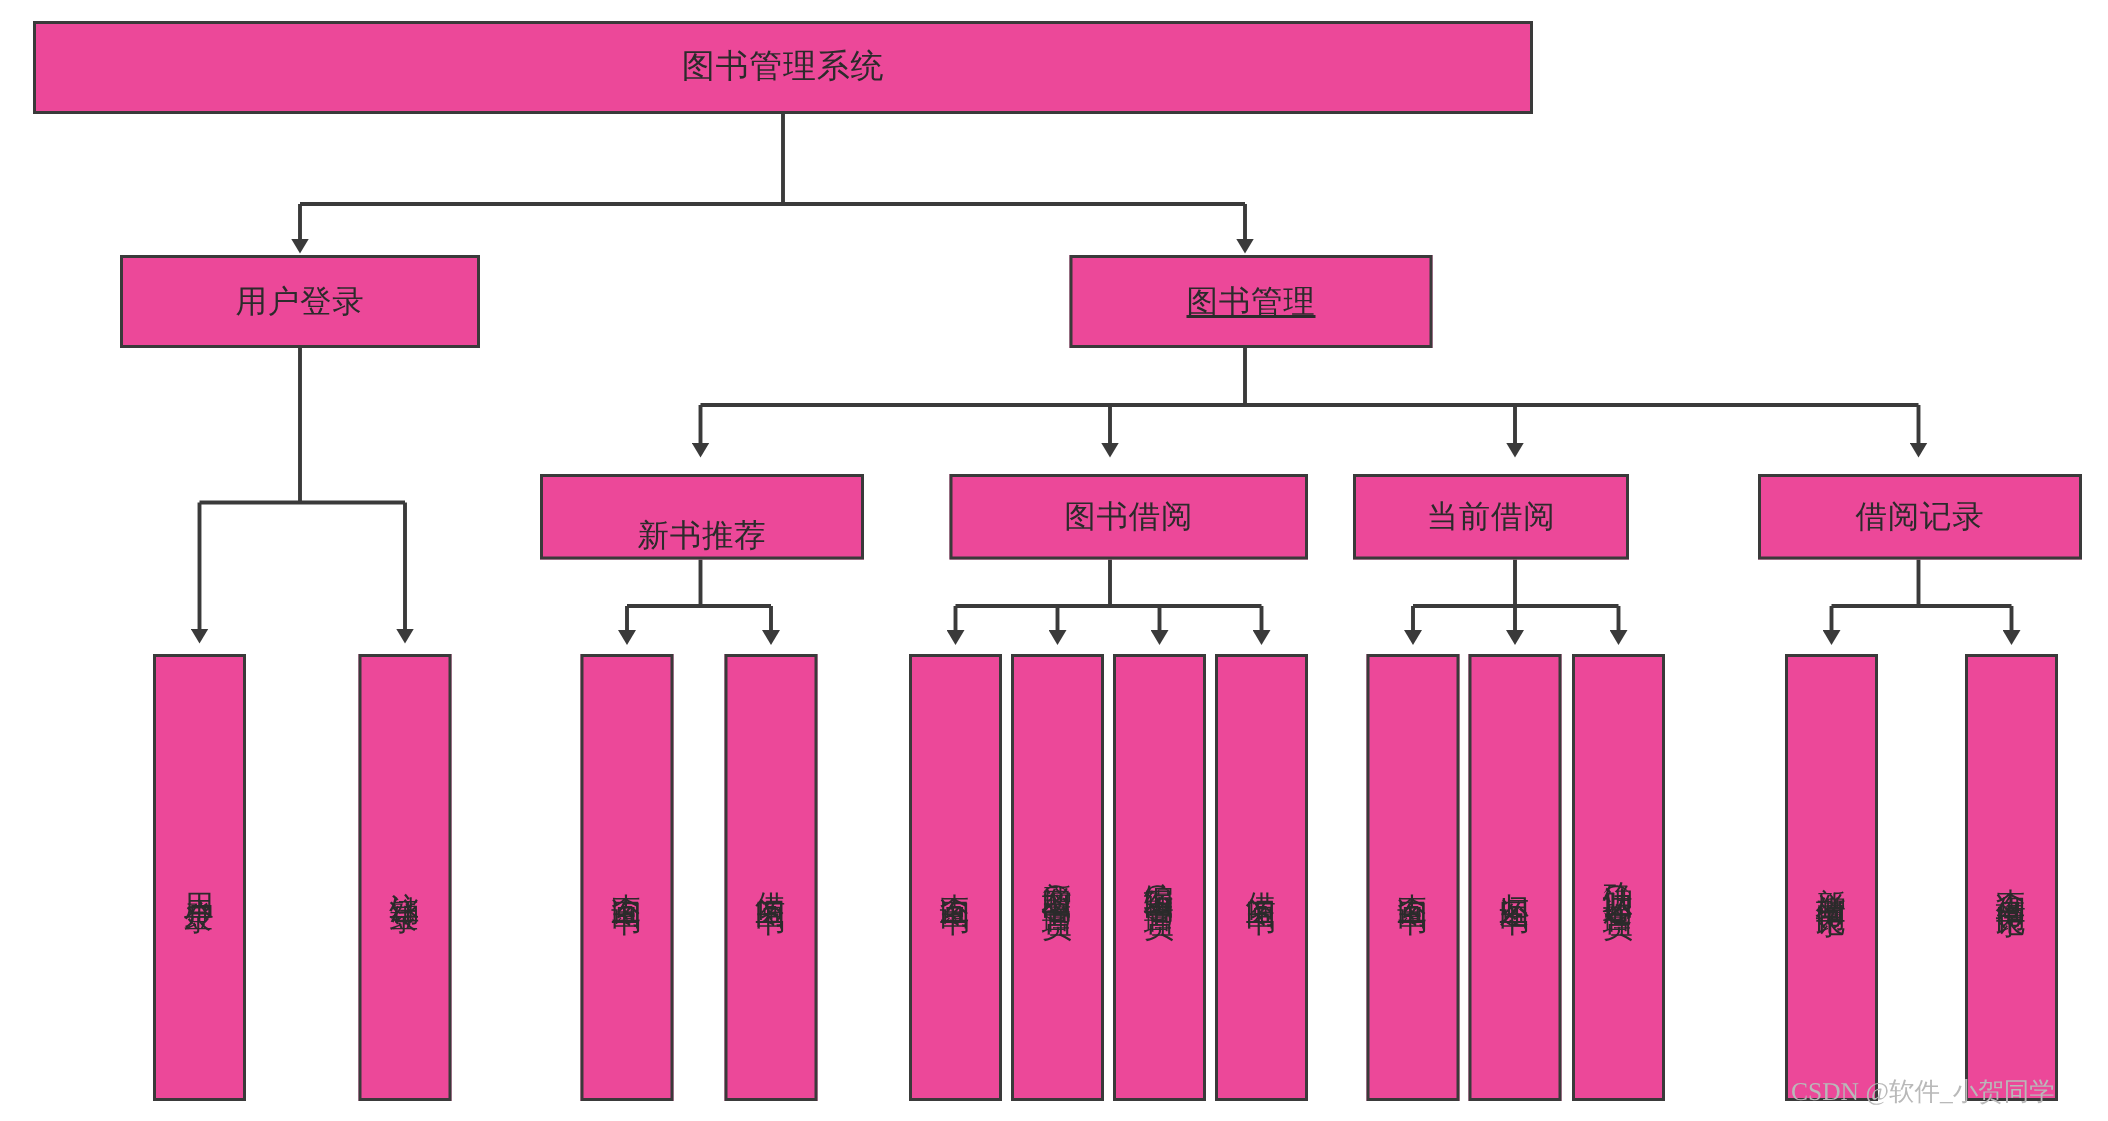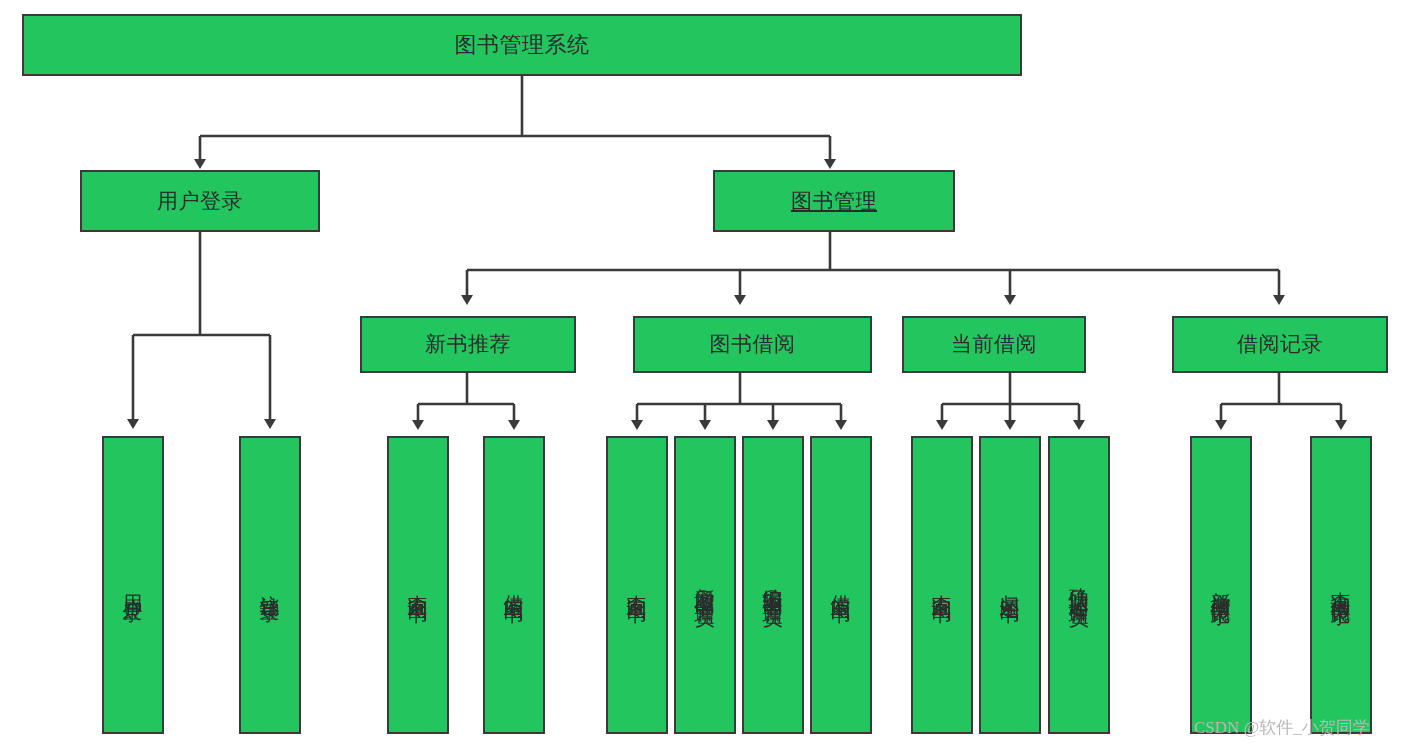--- a/index.html
+++ b/index.html
@@ -22,21 +22,21 @@
     position: absolute;
     left: 0;
     top: 0;
     width: 1405px;
     height: 747px;
     pointer-events: none;
   }
   .node {
     position: absolute;
     box-sizing: border-box;
-    background: #22c55e;
+    background: #ec4899;
     border: 2px solid #3a3a3a;
     display: flex;
     align-items: center;
     justify-content: center;
     color: #2b2b2b;
     z-index: 2;
   }
   .node .lbl {
     display: block;
     text-align: center;
@@ -128,21 +128,21 @@
     <span class="lbl">图书管理系统</span>
   </div>
 
   <div class="node horizontal" style="left:80px; top:170px; width:240px; height:62px;">
     <span class="lbl">用户登录</span>
   </div>
   <div class="node horizontal" style="left:713px; top:170px; width:242px; height:62px;text-decoration:underline;">
     <span class="lbl">图书管理</span>
   </div>
 
-  <div class="node horizontal" style="left:360px; top:316px; width:216px; height:57px;">
+  <div class="node horizontal" style="left:360px; top:316px; width:216px; height:57px;align-items:flex-end;">
     <span class="lbl">新书推荐</span>
   </div>
   <div class="node horizontal" style="left:633px; top:316px; width:239px; height:57px;">
     <span class="lbl">图书借阅</span>
   </div>
   <div class="node horizontal" style="left:902px; top:316px; width:184px; height:57px;">
     <span class="lbl">当前借阅</span>
   </div>
   <div class="node horizontal" style="left:1172px; top:316px; width:216px; height:57px;">
     <span class="lbl">借阅记录</span>

